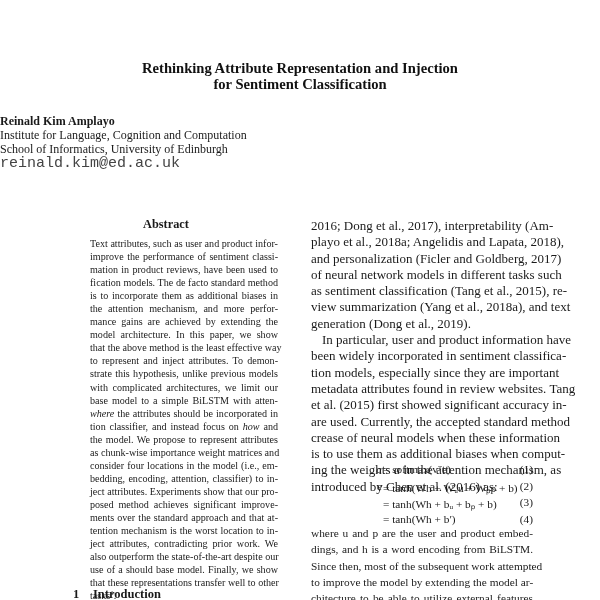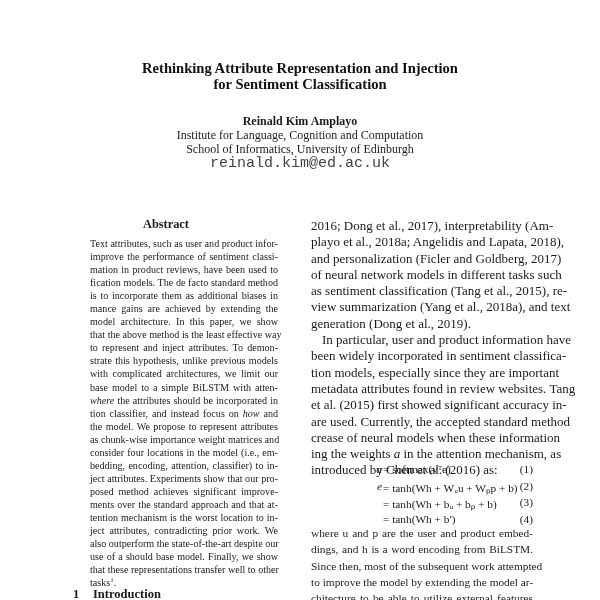--- a/index.html
+++ b/index.html
@@ -1,20 +1,20 @@
 <!DOCTYPE html>
 <html><head>
 <meta charset="utf-8">
 <style>
   html, body { margin:0; padding:0; background:#ffffff; }
   body { width:600px; height:600px; overflow:hidden; position:relative; color:#1a1a1a; font-family:"Liberation Serif", serif; }
   .page { position:absolute; left:0; top:0; width:600px; height:600px; }
   .title { position:absolute; left:0; width:600px; text-align:center; font-weight:bold; font-size:14.6px; line-height:16px; top:60px; color:#111; }
   .title div { white-space:nowrap; }
-  .author-block { position:absolute; left:0; width:600px; top:114px; text-align:center; font-size:12px; line-height:14.2px; }
+  .author-block { position:absolute; left:0; width:600px; top:114px; text-align:left; font-size:12px; line-height:14.2px; }
   .author-name { font-weight:bold; font-size:12px; }
   .email { font-family:"Liberation Mono", monospace; font-size:15px; color:#444; }
   .abstract-heading { position:absolute; left:72px; width:188px; top:217px; text-align:center; font-weight:bold; font-size:12.3px; }
   .abstract { position:absolute; left:90px; width:188px; top:237px; font-size:10.1px; line-height:13.05px; }
   .abstract .ln { display:block; white-space:nowrap; text-align:justify; text-align-last:justify; height:13.05px; }
   .abstract .ln.last { text-align-last:left; }
   .sec-heading { position:absolute; left:73px; top:587px; font-weight:bold; font-size:12.5px; white-space:nowrap; }
   .sec-num { display:inline-block; width:20px; }
   .rcol { position:absolute; left:311px; width:222px; top:218px; font-size:13px; line-height:16.3px; }
   .rcol .ln { display:block; white-space:nowrap; text-align:justify; text-align-last:justify; height:16.3px; }
@@ -48,20 +48,21 @@
   </div>
 
   <div class="abstract-heading">Abstract</div>
 
   <div class="abstract">
     <span class="ln">Text attributes, such as user and product infor-</span>
     <span class="ln">improve the performance of sentiment classi-</span>
     <span class="ln">mation in product reviews, have been used to</span>
     <span class="ln">fication models. The de facto standard method</span>
     <span class="ln">is to incorporate them as additional biases in</span>
+    <span class="ln">the attention mechanism, and more perfor-</span>
     <span class="ln">mance gains are achieved by extending the</span>
     <span class="ln">model architecture.  In this paper, we show</span>
     <span class="ln">that the above method is the least effective way</span>
     <span class="ln">to represent and inject attributes. To demon-</span>
     <span class="ln">strate this hypothesis, unlike previous models</span>
     <span class="ln">with complicated architectures, we limit our</span>
     <span class="ln">base model to a simple BiLSTM with atten-</span>
     <span class="ln"><i>where</i> <span>the attributes should be incorporated in</span></span>
     <span class="ln"><span>tion classifier, and instead focus on</span> <i>how</i> <span>and</span></span>
     <span class="ln">the model. We propose to represent attributes</span>
@@ -91,20 +92,21 @@
     <span class="ln">as sentiment classification (Tang et al., 2015), re-</span>
     <span class="ln">view summarization (Yang et al., 2018a), and text</span>
     <span class="ln last">generation (Dong et al., 2019).</span>
     <span class="ln indent">In particular, user and product information have</span>
     <span class="ln">been widely incorporated in sentiment classifica-</span>
     <span class="ln">tion models, especially since they are important</span>
     <span class="ln">metadata attributes found in review websites. Tang</span>
     <span class="ln">et al. (2015) first showed significant accuracy in-</span>
     <span class="ln">are used. Currently, the accepted standard method</span>
     <span class="ln">crease of neural models when these information</span>
+    <span class="ln">is to use them as additional biases when comput-</span>
     <span class="ln"><span>ing the weights</span> <i class="m">a</i> <span>in the attention mechanism, as</span></span>
     <span class="ln last">introduced by Chen et al. (2016) as:</span>
   </div>
 
   <div class="eqs">
     <div class="eq">
       <span class="lhs">a</span>
       <span class="rhs">= softmax(vᵀe)</span>
       <span class="num">(1)</span>
     </div>

